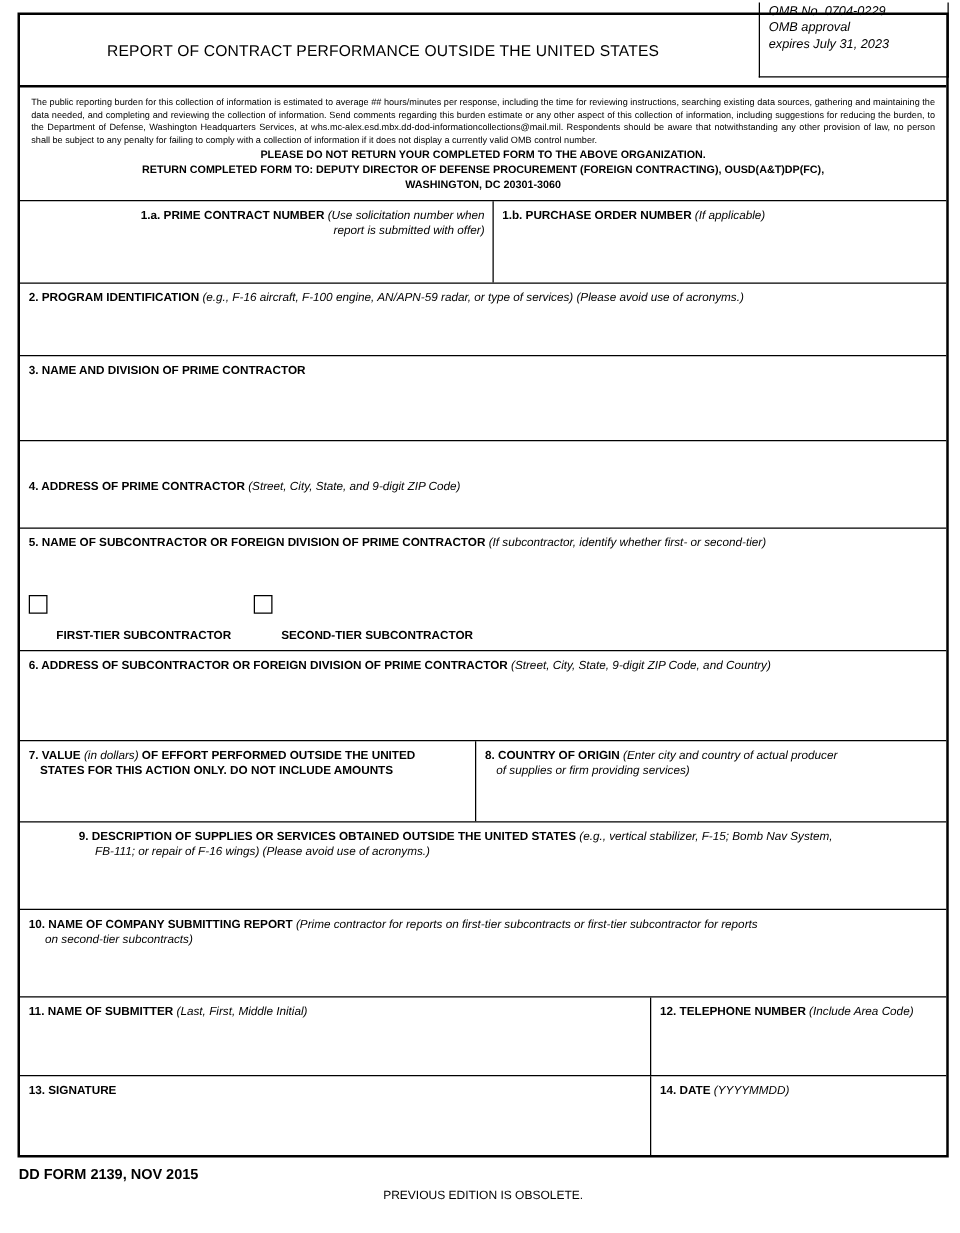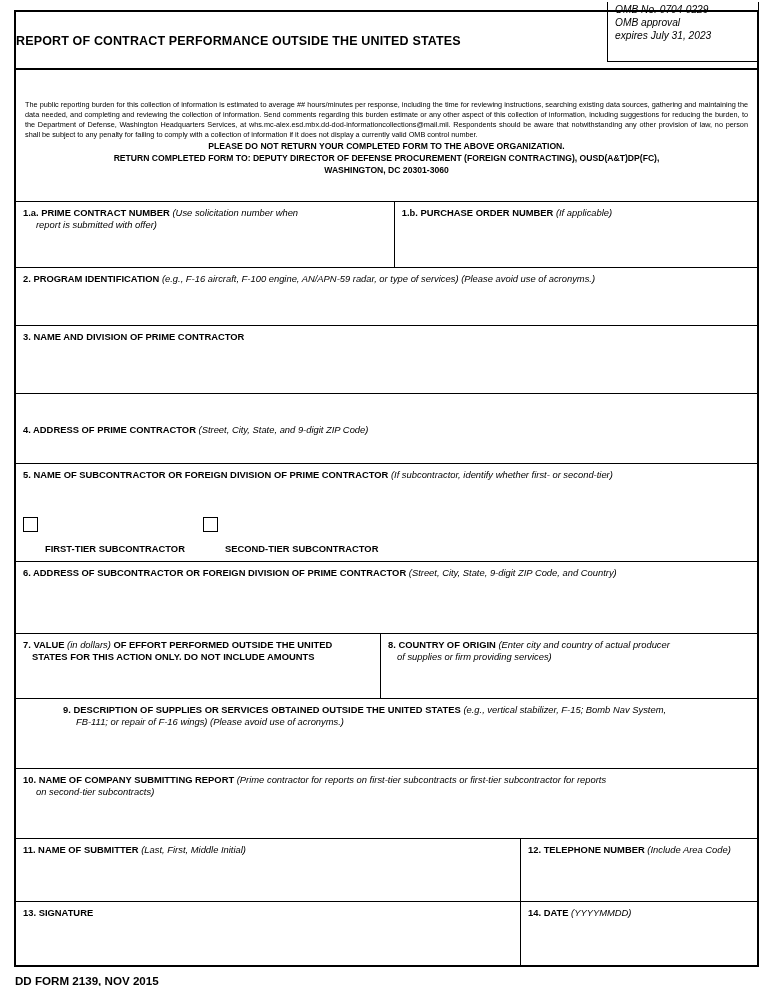--- a/index.html
+++ b/index.html
@@ -37,23 +37,23 @@
     position: relative;
     height: 58px;
     border-bottom: 2px solid #000;
     box-sizing: border-box;
   }
   .form-title {
     position: absolute;
     left: 0;
     right: 160px;
     top: 22px;
-    text-align: left;
+    text-align: center;
     font-size: 12.5px;
-    font-weight: bold;
+    font-weight: normal;
     letter-spacing: 0.15px;
   }
   .omb-box {
     position: absolute;
     right: -2px;
     top: -10px;
     width: 152px;
     height: 60px;
     border: 1px solid #000;
     border-top: none;
@@ -64,23 +64,22 @@
   .omb-box div {
     font-size: 10.2px;
     font-style: italic;
     line-height: 13.2px;
     white-space: nowrap;
   }
 
   
   .burden {
     border-bottom: 1px solid #000;
-    padding: 7px 9px 24px 9px;
-    box-sizing: border-box;
-    margin-top: 23px;
+    padding: 7px 9px 6px 9px;
+    box-sizing: border-box;
   }
   .burden p {
     margin: 0;
     font-size: 7.3px;
     line-height: 9.9px;
     text-align: justify;
   }
   .burden .center-bold {
     margin: 1px 0 0 0;
     text-align: center;
@@ -199,21 +198,21 @@
     </div>
 
     <div class="burden">
       <p>The public reporting burden for this collection of information is estimated to average ## hours/minutes per response, including the time for reviewing instructions, searching existing data sources, gathering and maintaining the data needed, and completing and reviewing the collection of information.  Send comments regarding this burden estimate or any other aspect of this collection of information, including suggestions for reducing the burden, to the Department of Defense, Washington Headquarters Services, at whs.mc-alex.esd.mbx.dd-dod-informationcollections@mail.mil.  Respondents should be aware that notwithstanding any other provision of law, no person shall be subject to any penalty for failing to comply with a collection of information if it does not display a currently valid OMB control number.</p>
       <p class="center-bold">PLEASE DO NOT RETURN YOUR COMPLETED FORM TO THE ABOVE ORGANIZATION.</p>
       <p class="center-bold">RETURN COMPLETED FORM TO:  DEPUTY DIRECTOR OF DEFENSE PROCUREMENT (FOREIGN CONTRACTING), OUSD(A&amp;T)DP(FC),</p>
       <p class="center-bold">WASHINGTON, DC 20301-3060</p>
     </div>
 
     <div class="row h-1">
-      <div class="cell divider" style="width:393px;">
+      <div class="cell divider" style="width:393px;text-align:right;">
         <div class="lbl">
           <span>1.a. PRIME CONTRACT NUMBER</span>
           <span class="it">(Use solicitation number when</span>
           <span class="it ind">report is submitted with offer)</span>
         </div>
       </div>
       <div class="cell" style="width:376px;">
         <div class="lbl">
           <span>1.b. PURCHASE ORDER NUMBER</span>
           <span class="it">(If applicable)</span>

